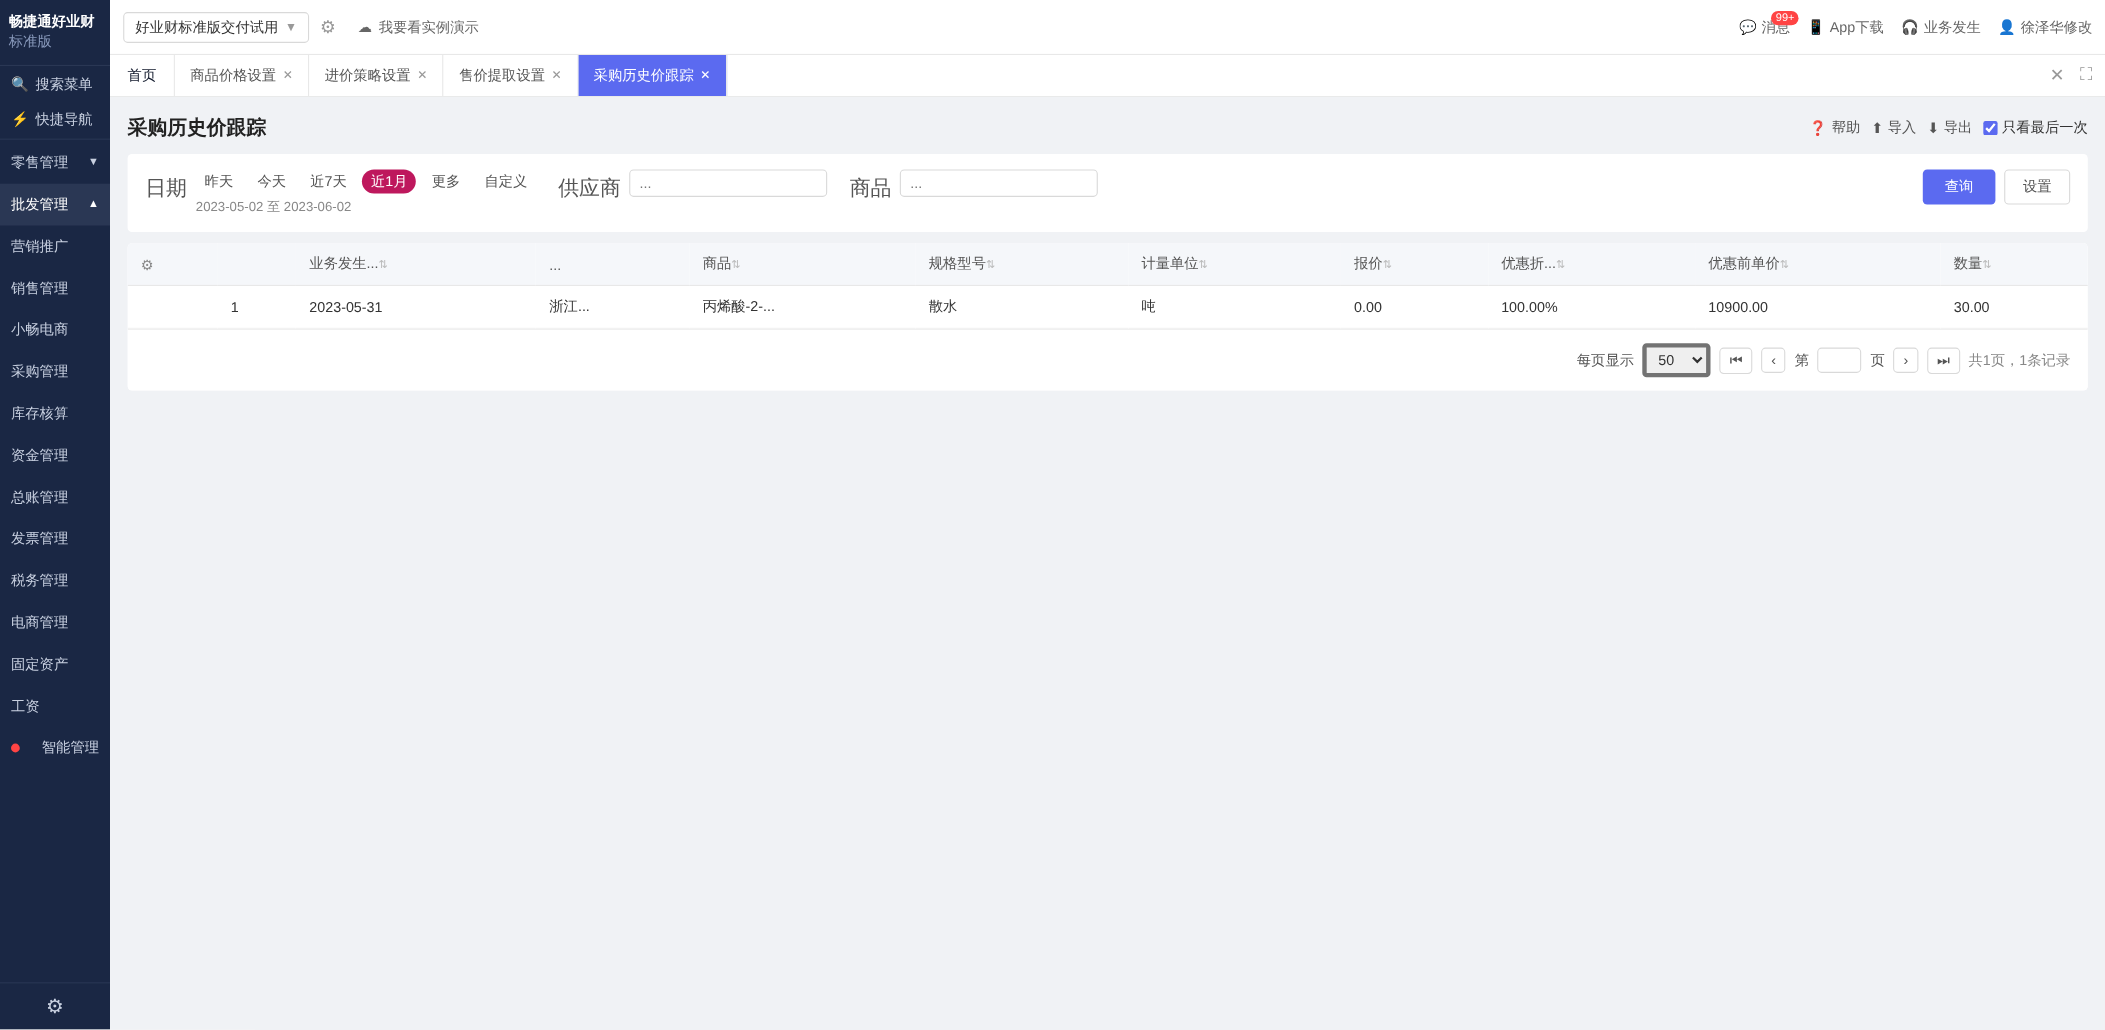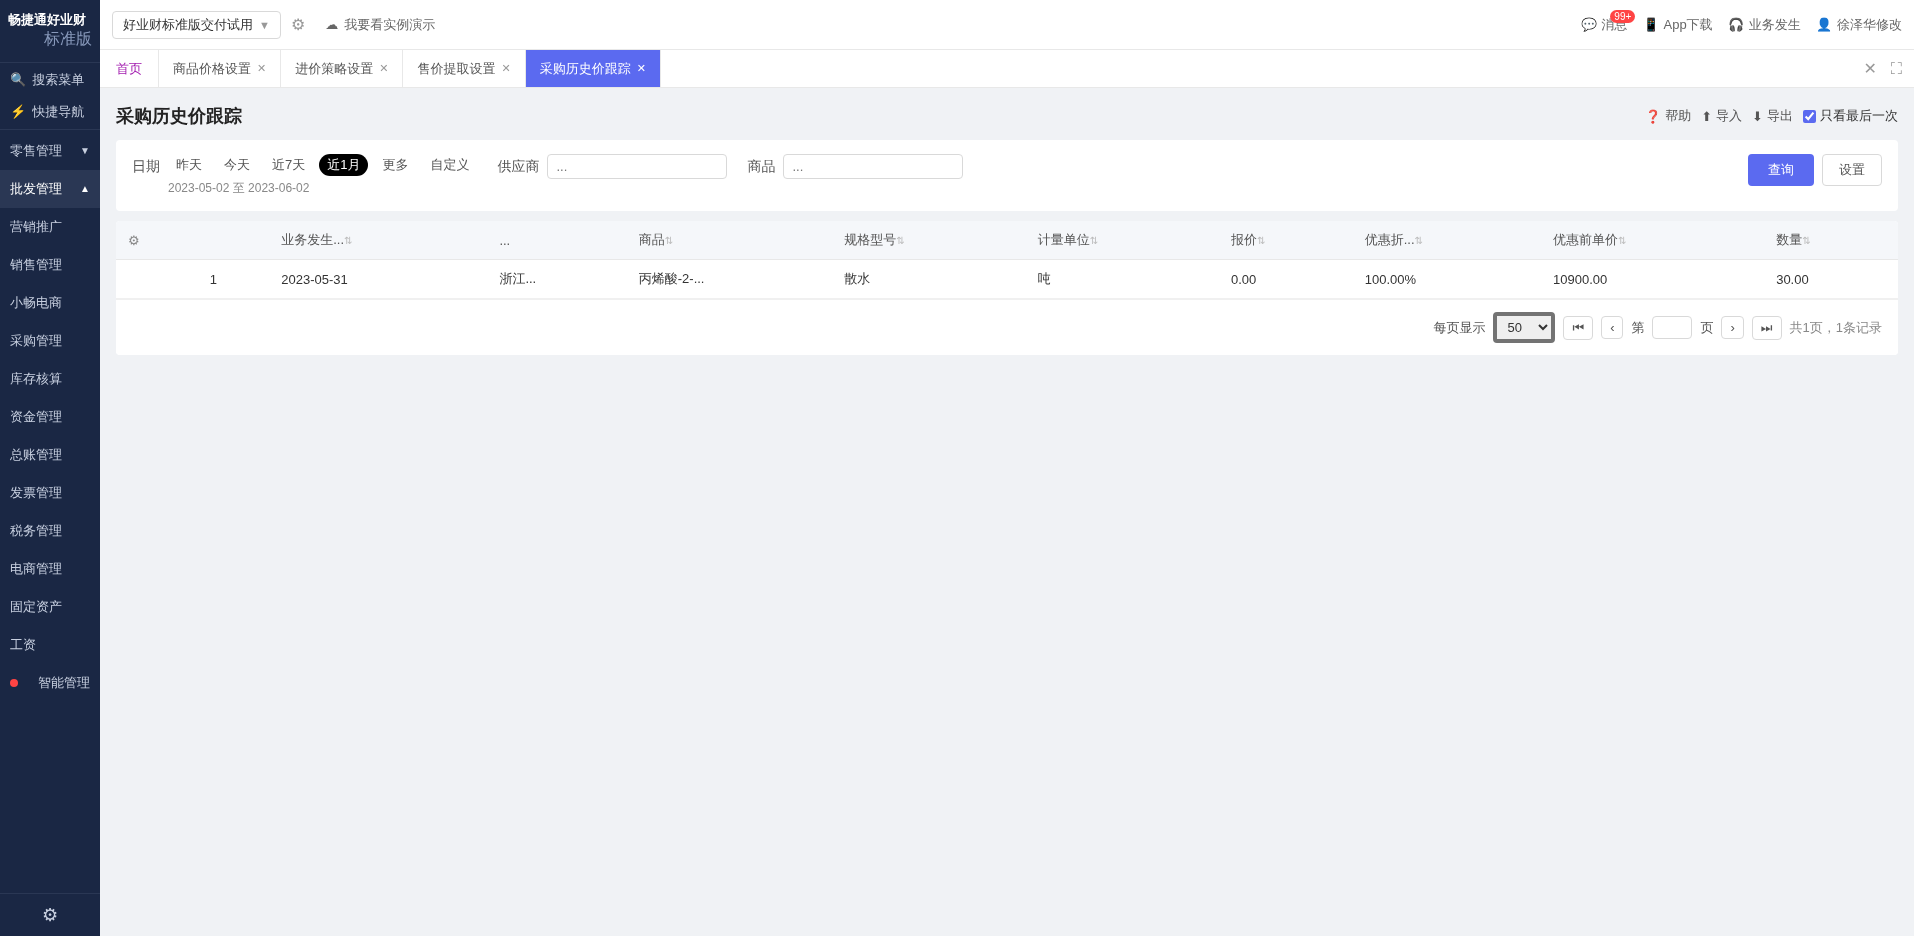--- a/index.html
+++ b/index.html
@@ -2,21 +2,21 @@
 <html><head>
   <meta charset="utf-8">
   <style>
     * { box-sizing: border-box; margin: 0; padding: 0; }
     body { font-family: "Microsoft YaHei", "PingFang SC", sans-serif; font-size: 13px; background: #f5f5f5; display: flex; height: 936px; overflow: hidden; }
 
     
     .sidebar { width: 100px; background: #1a2744; display: flex; flex-direction: column; height: 100%; color: #c8d0e0; flex-shrink: 0; }
     .sidebar-logo { padding: 12px 8px; border-bottom: 1px solid #2a3754; }
     .sidebar-logo .logo-title { color: #fff; font-size: 13px; font-weight: bold; line-height: 1.3; }
-    .sidebar-logo .logo-sub { color: #8899bb; font-size: 16px; text-align: right; }
+    .sidebar-logo .logo-sub { color: #8899bb; font-size: 13px; }
     .sidebar-search { padding: 8px 10px; cursor: pointer; display: flex; align-items: center; gap: 6px; font-size: 13px; color: #c8d0e0; }
     .sidebar-nav { padding: 6px 10px; cursor: pointer; display: flex; align-items: center; gap: 6px; font-size: 13px; color: #c8d0e0; }
     .sidebar-divider { height: 1px; background: #2a3754; margin: 2px 0; }
     .sidebar-item { padding: 10px 10px; cursor: pointer; display: flex; align-items: center; justify-content: space-between; font-size: 13px; color: #c8d0e0; }
     .sidebar-item.active { background: #2a3754; color: #fff; }
     .sidebar-item .item-arrow { font-size: 10px; }
     .sidebar-bottom { margin-top: auto; padding: 10px; border-top: 1px solid #2a3754; display: flex; justify-content: center; }
     .sidebar-gear { color: #c8d0e0; cursor: pointer; font-size: 18px; }
     .sidebar-dot { width: 8px; height: 8px; background: #ff4444; border-radius: 50%; display: inline-block; margin-right: 4px; }
 
@@ -33,44 +33,44 @@
     .topbar-msg { display: flex; align-items: center; gap: 4px; cursor: pointer; color: #666; font-size: 13px; position: relative; }
     .badge { background: #ff4444; color: #fff; border-radius: 10px; font-size: 10px; padding: 1px 4px; position: absolute; top: -6px; right: -8px; }
     .topbar-app { display: flex; align-items: center; gap: 4px; cursor: pointer; color: #666; font-size: 13px; }
     .topbar-service { display: flex; align-items: center; gap: 4px; cursor: pointer; color: #666; font-size: 13px; }
     .topbar-user { display: flex; align-items: center; gap: 4px; cursor: pointer; color: #666; font-size: 13px; }
 
     
     .tabbar { background: #fff; height: 38px; display: flex; align-items: center; padding: 0 0 0 0; border-bottom: 1px solid #e8e8e8; gap: 0; overflow-x: auto; }
     .tab { display: flex; align-items: center; gap: 6px; padding: 8px 14px; cursor: pointer; font-size: 13px; color: #555; border-right: 1px solid #e8e8e8; white-space: nowrap; height: 38px; }
     .tab.active { background: #5b6af0; color: #fff; }
-    .tab.home { padding: 8px 16px; color: #a21caf; }
+    .tab.home { padding: 8px 16px; color: #0f172a; }
     .tab .close-btn { font-size: 11px; color: #999; cursor: pointer; }
     .tab.active .close-btn { color: #fff; }
     .tabbar-end { display: flex; align-items: center; margin-left: auto; padding-right: 8px; gap: 6px; }
     .tabbar-end-btn { background: none; border: none; cursor: pointer; font-size: 16px; color: #999; padding: 2px 4px; }
 
     
     .content { flex: 1; overflow: auto; padding: 16px; }
 
     
     .page-header { display: flex; align-items: center; justify-content: space-between; margin-bottom: 12px; }
     .page-title { font-size: 18px; font-weight: bold; color: #222; }
     .page-actions { display: flex; align-items: center; gap: 10px; }
     .action-btn { display: flex; align-items: center; gap: 4px; cursor: pointer; color: #555; font-size: 13px; background: none; border: none; }
     .checkbox-label { display: flex; align-items: center; gap: 4px; font-size: 13px; color: #333; cursor: pointer; }
     .checkbox-label input { accent-color: #5b6af0; }
 
     
     .filter-bar { background: #fff; border-radius: 4px; padding: 14px 16px; margin-bottom: 10px; display: flex; align-items: flex-start; gap: 20px; flex-wrap: wrap; }
     .filter-group { display: flex; align-items: flex-start; gap: 8px; }
-    .filter-label { color: #555; font-size: 14px; padding-top: 4px; white-space: nowrap; }
+    .filter-label { color: #555; font-size: 19px; padding-top: 4px; white-space: nowrap; }
     .filter-options { display: flex; align-items: center; gap: 6px; flex-wrap: wrap; }
     .filter-option { padding: 2px 8px; border-radius: 3px; cursor: pointer; font-size: 13px; color: #555; }
-    .filter-option.active { background: #000000; color: #fff; border-radius: 12px; }
+    .filter-option.active { background: #be185d; color: #fff; border-radius: 12px; }
     .filter-date { font-size: 12px; color: #888; margin-top: 4px; }
     .filter-input-group { display: flex; align-items: center; gap: 6px; }
     .filter-input { border: 1px solid #d9d9d9; border-radius: 4px; padding: 4px 8px; font-size: 13px; color: #333; width: 180px; }
     .filter-right { margin-left: auto; display: flex; gap: 8px; }
     .btn-query { background: #5b6af0; color: #fff; border: none; border-radius: 4px; padding: 6px 20px; cursor: pointer; font-size: 13px; }
     .btn-settings-filter { background: #fff; color: #555; border: 1px solid #d9d9d9; border-radius: 4px; padding: 6px 16px; cursor: pointer; font-size: 13px; }
 
     
     .table-container { background: #fff; border-radius: 4px; overflow: auto; }
     table { width: 100%; border-collapse: collapse; font-size: 13px; }

